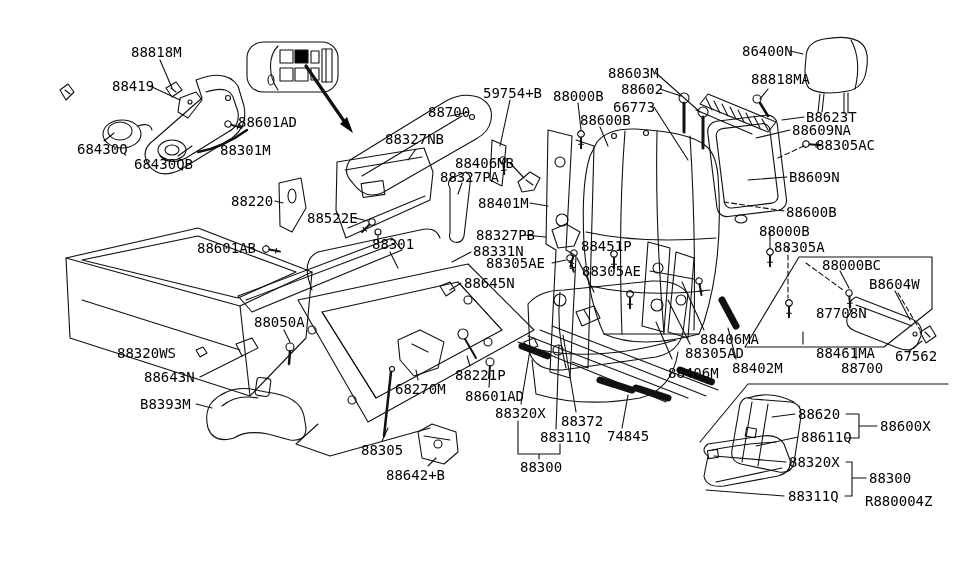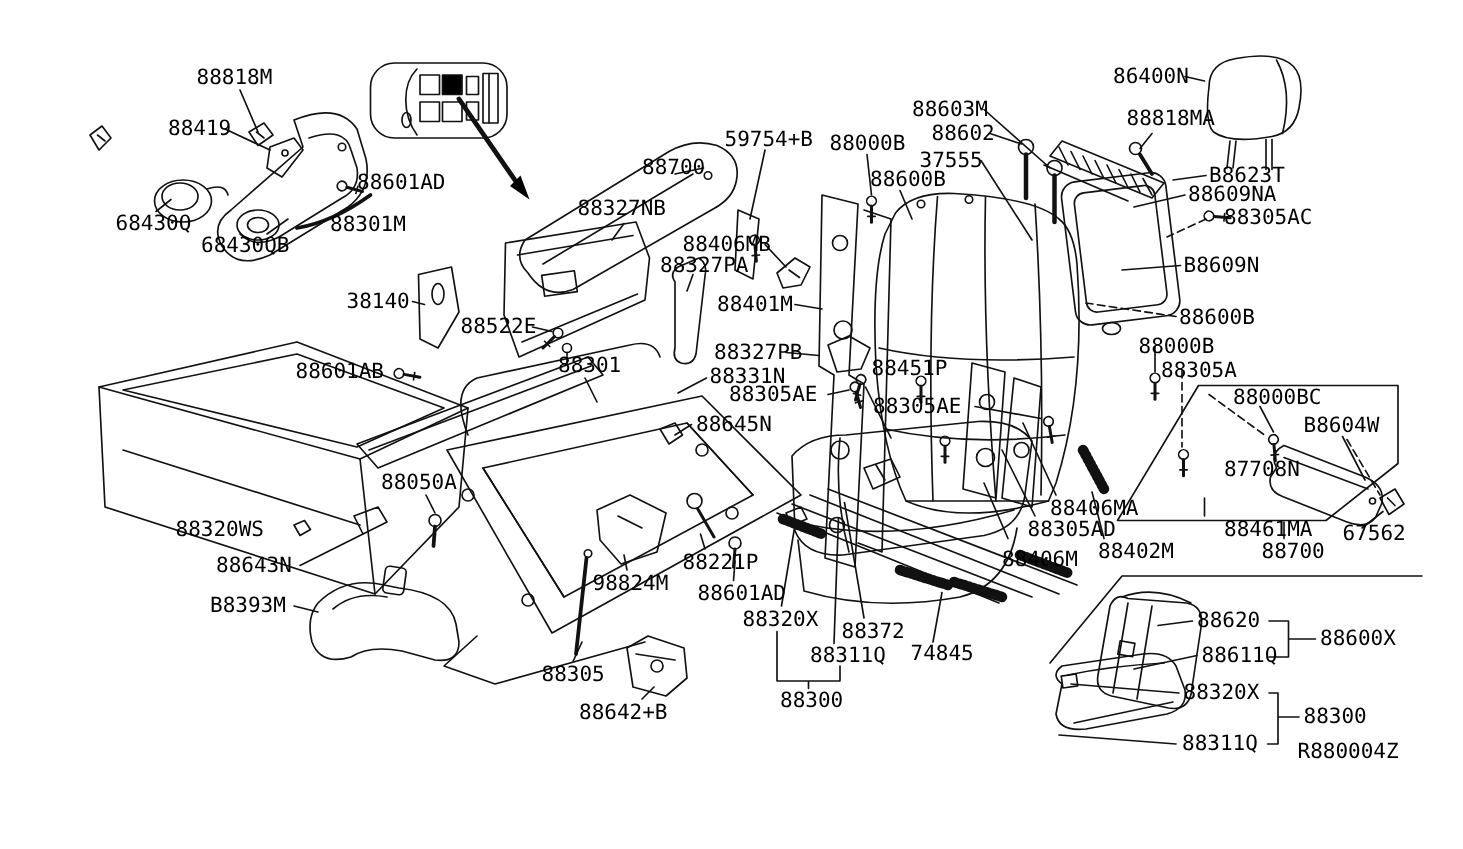--- a/index.html
+++ b/index.html
@@ -314,53 +314,53 @@
 <div class="lbl" style="left:238px;top:115px">88601AD</div>
 <div class="lbl" style="left:220px;top:143px">88301M</div>
 <div class="lbl" style="left:134px;top:157px">68430QB</div>
 <div class="lbl" style="left:385px;top:132px">88327NB</div>
 <div class="lbl" style="left:428px;top:105px">88700</div>
 <div class="lbl" style="left:483px;top:86px">59754+B</div>
 <div class="lbl" style="left:553px;top:89px">88000B</div>
 <div class="lbl" style="left:580px;top:113px">88600B</div>
 <div class="lbl" style="left:608px;top:66px">88603M</div>
 <div class="lbl" style="left:621px;top:82px">88602</div>
-<div class="lbl" style="left:613px;top:100px">37555</div>
+<div class="lbl" style="left:613px;top:100px">66773</div>
 <div class="lbl" style="left:742px;top:44px">86400N</div>
 <div class="lbl" style="left:751px;top:72px">88818MA</div>
 <div class="lbl" style="left:806px;top:110px">B8623T</div>
 <div class="lbl" style="left:792px;top:123px">88609NA</div>
 <div class="lbl" style="left:816px;top:138px">88305AC</div>
 <div class="lbl" style="left:789px;top:170px">B8609N</div>
 <div class="lbl" style="left:786px;top:205px">88600B</div>
 <div class="lbl" style="left:759px;top:224px">88000B</div>
 <div class="lbl" style="left:774px;top:240px">88305A</div>
 <div class="lbl" style="left:822px;top:258px">88000BC</div>
 <div class="lbl" style="left:869px;top:277px">B8604W</div>
 <div class="lbl" style="left:816px;top:306px">87708N</div>
-<div class="lbl" style="left:231px;top:194px">38140</div>
+<div class="lbl" style="left:231px;top:194px">88220</div>
 <div class="lbl" style="left:307px;top:211px">88522E</div>
 <div class="lbl" style="left:197px;top:241px">88601AB</div>
 <div class="lbl" style="left:372px;top:237px">88301</div>
 <div class="lbl" style="left:478px;top:196px">88401M</div>
 <div class="lbl" style="left:440px;top:170px">88327PA</div>
 <div class="lbl" style="left:455px;top:156px">88406MB</div>
 <div class="lbl" style="left:476px;top:228px">88327PB</div>
 <div class="lbl" style="left:473px;top:244px">88331N</div>
 <div class="lbl" style="left:486px;top:256px">88305AE</div>
 <div class="lbl" style="left:581px;top:239px">88451P</div>
 <div class="lbl" style="left:582px;top:264px">88305AE</div>
 <div class="lbl" style="left:464px;top:276px">88645N</div>
 <div class="lbl" style="left:254px;top:315px">88050A</div>
 <div class="lbl" style="left:117px;top:346px">88320WS</div>
 <div class="lbl" style="left:144px;top:370px">88643N</div>
 <div class="lbl" style="left:140px;top:397px">B8393M</div>
 <div class="lbl" style="left:361px;top:443px">88305</div>
 <div class="lbl" style="left:386px;top:468px">88642+B</div>
-<div class="lbl" style="left:395px;top:382px">98824M</div>
+<div class="lbl" style="left:395px;top:382px">68270M</div>
 <div class="lbl" style="left:455px;top:368px">88221P</div>
 <div class="lbl" style="left:465px;top:389px">88601AD</div>
 <div class="lbl" style="left:495px;top:406px">88320X</div>
 <div class="lbl" style="left:561px;top:414px">88372</div>
 <div class="lbl" style="left:540px;top:430px">88311Q</div>
 <div class="lbl" style="left:607px;top:429px">74845</div>
 <div class="lbl" style="left:520px;top:460px">88300</div>
 <div class="lbl" style="left:700px;top:332px">88406MA</div>
 <div class="lbl" style="left:685px;top:346px">88305AD</div>
 <div class="lbl" style="left:668px;top:366px">88406M</div>

